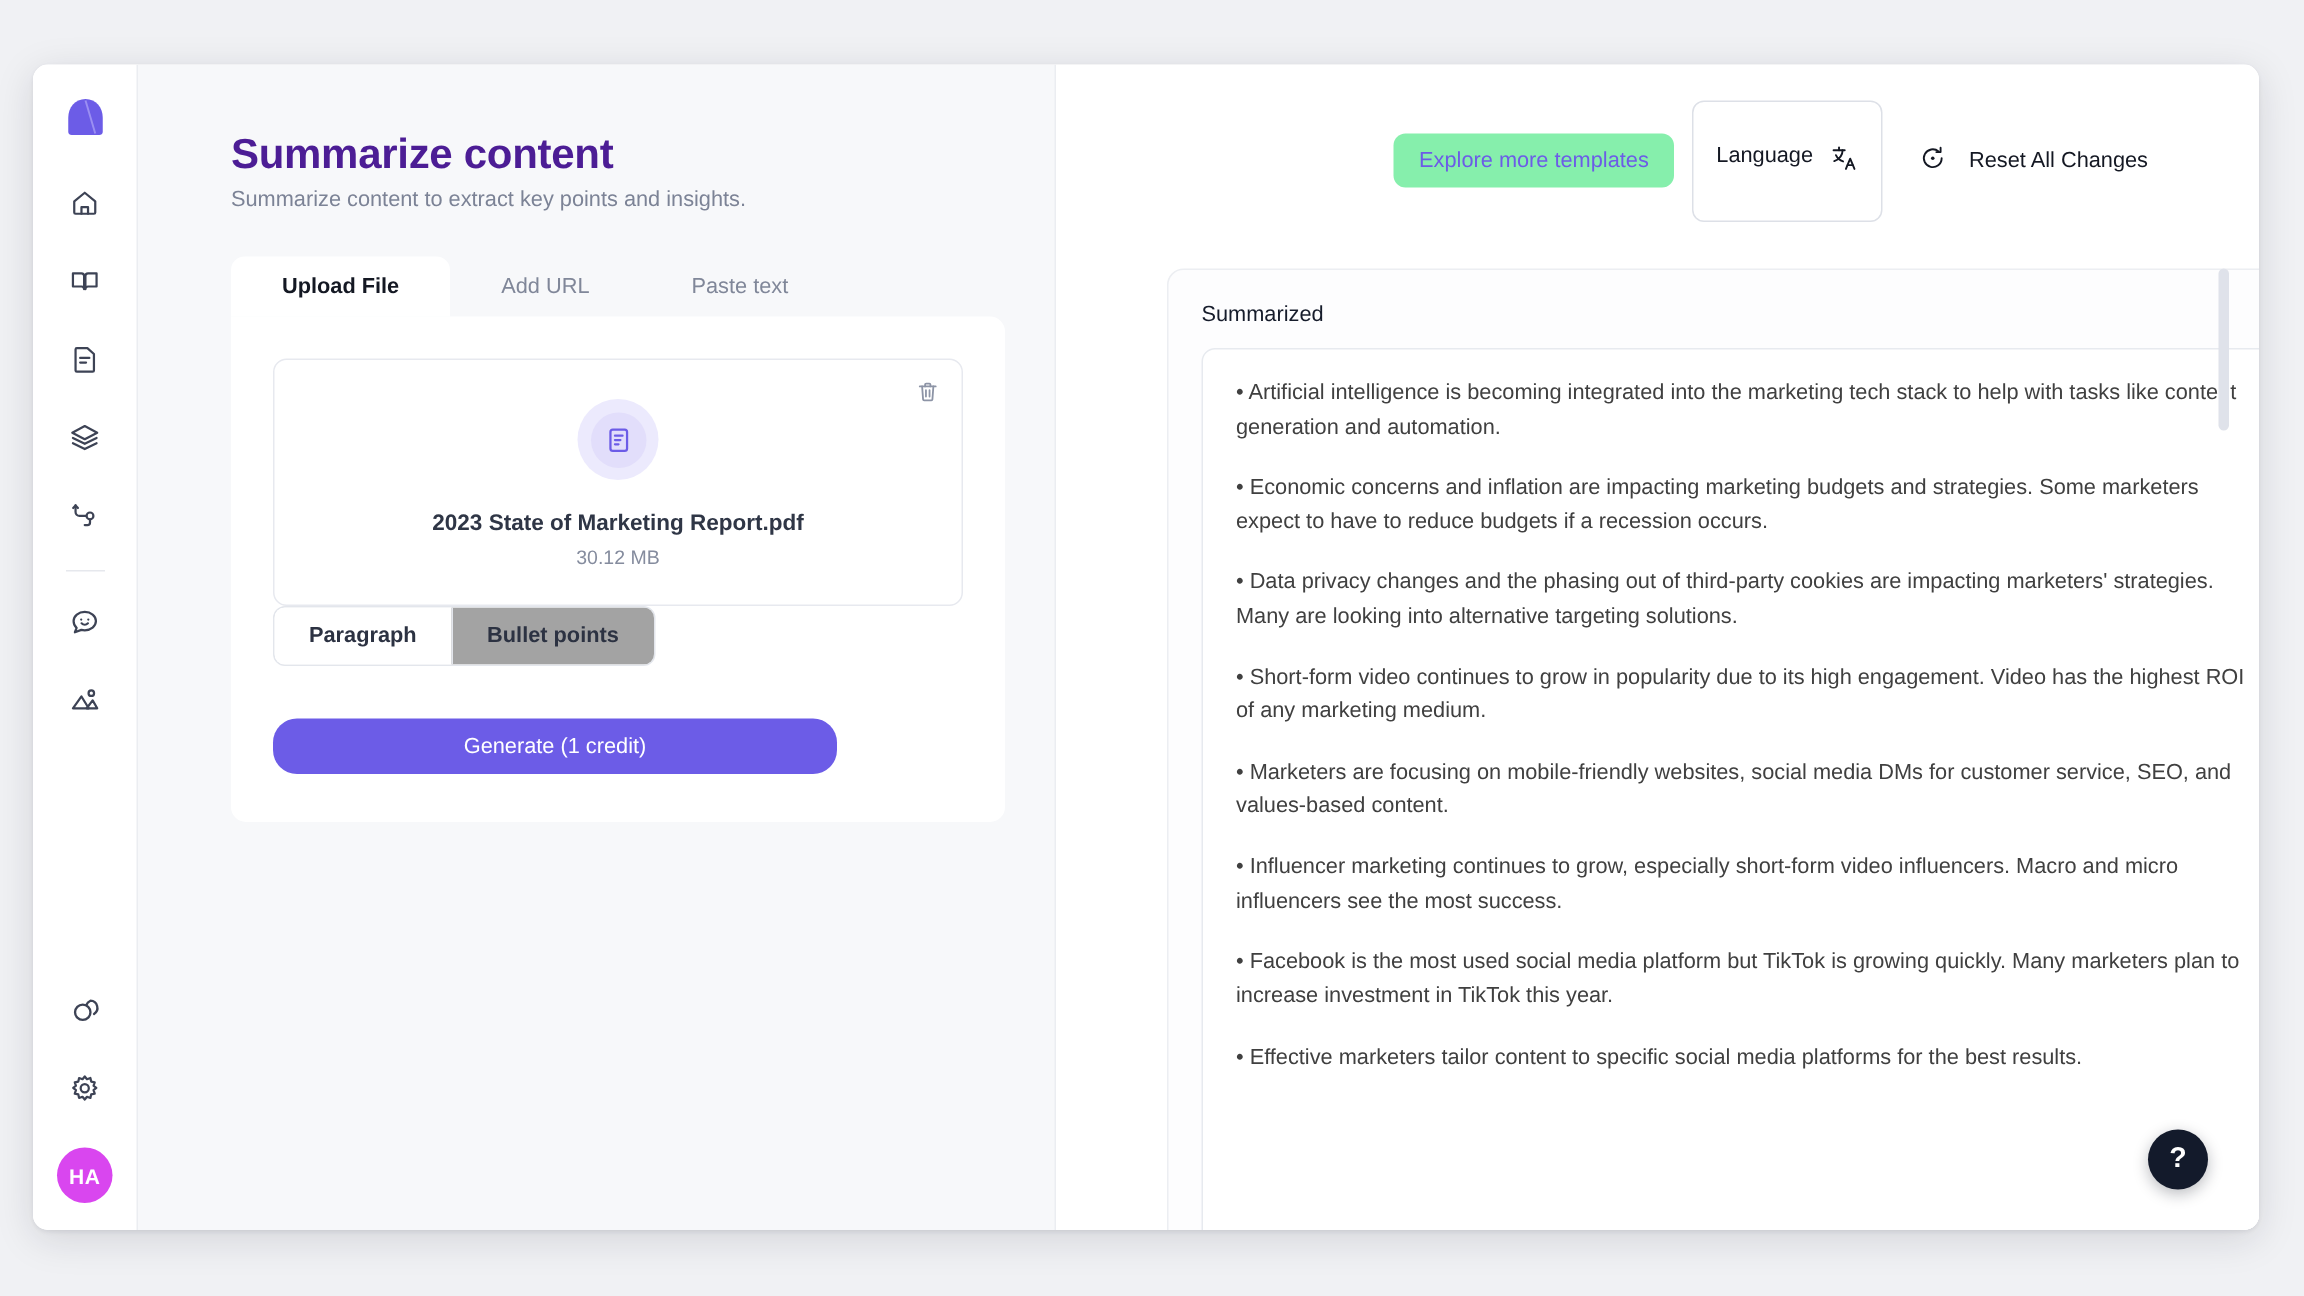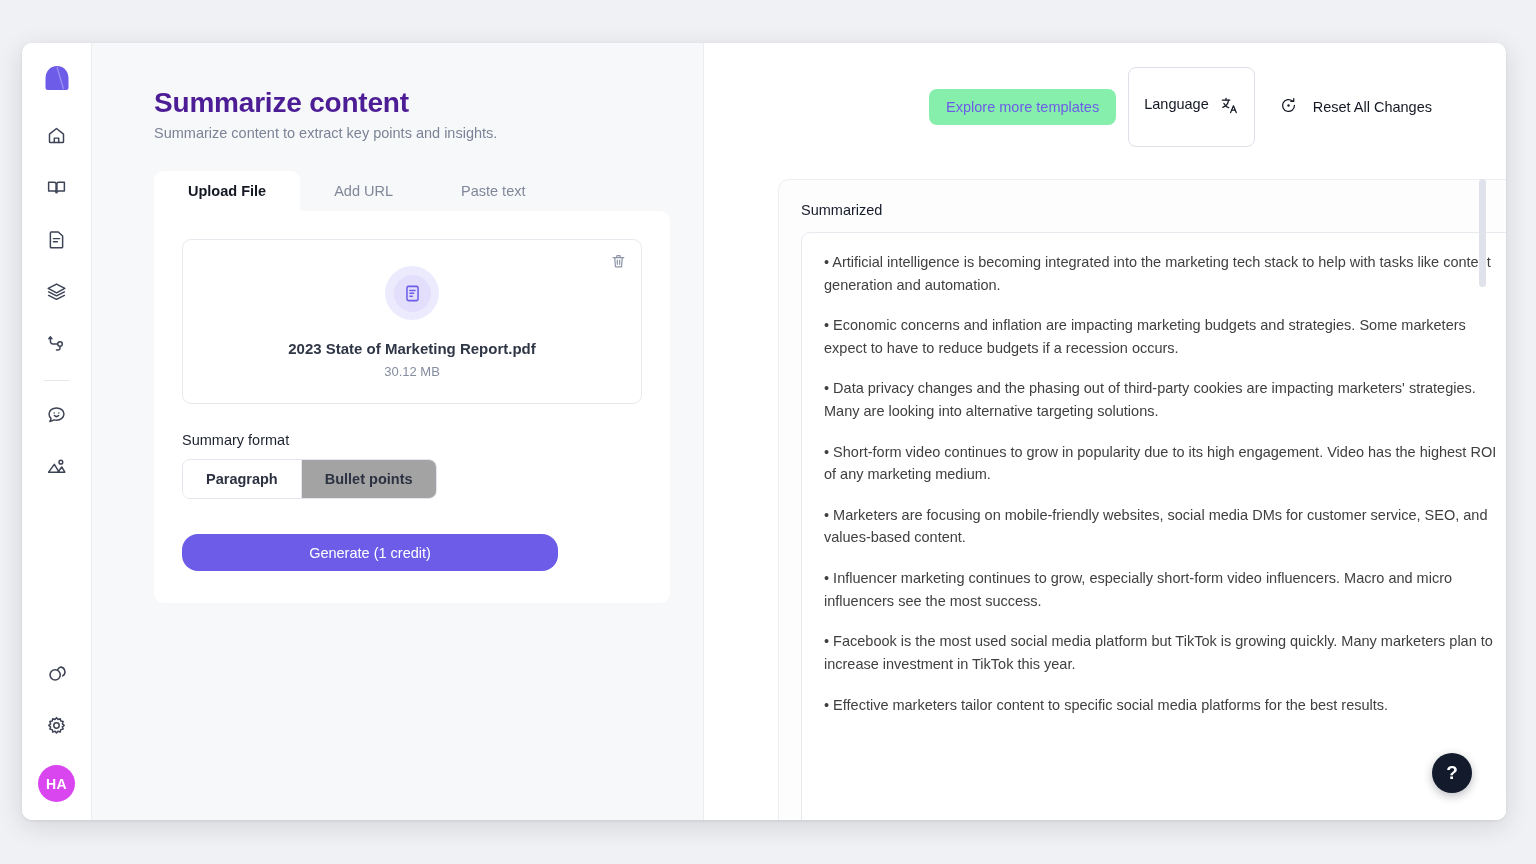--- a/index.html
+++ b/index.html
@@ -267,21 +267,20 @@
             <svg width="19" height="19" viewBox="0 0 24 24" fill="none" stroke="#6c5ce7" stroke-width="1.9" stroke-linecap="round" stroke-linejoin="round">
               <rect x="5" y="3" width="14" height="18" rx="2"></rect>
               <path d="M8.8 8.2 h6.4 M8.8 11.8 h4.6 M8.8 15.4 h3"></path>
             </svg>
           </div>
         </div>
         <div class="file-name">2023 State of Marketing Report.pdf</div>
         <div class="file-size">30.12 MB</div>
       </div>
 
-      <div class="field-label">Summary format</div>
       <div class="seg">
         <div class="seg-opt">Paragraph</div>
         <div class="seg-opt active">Bullet points</div>
       </div>
 
       <button class="generate-btn">Generate (1 credit)</button>
     </div>
   </div>
 
   <div class="right-panel">

